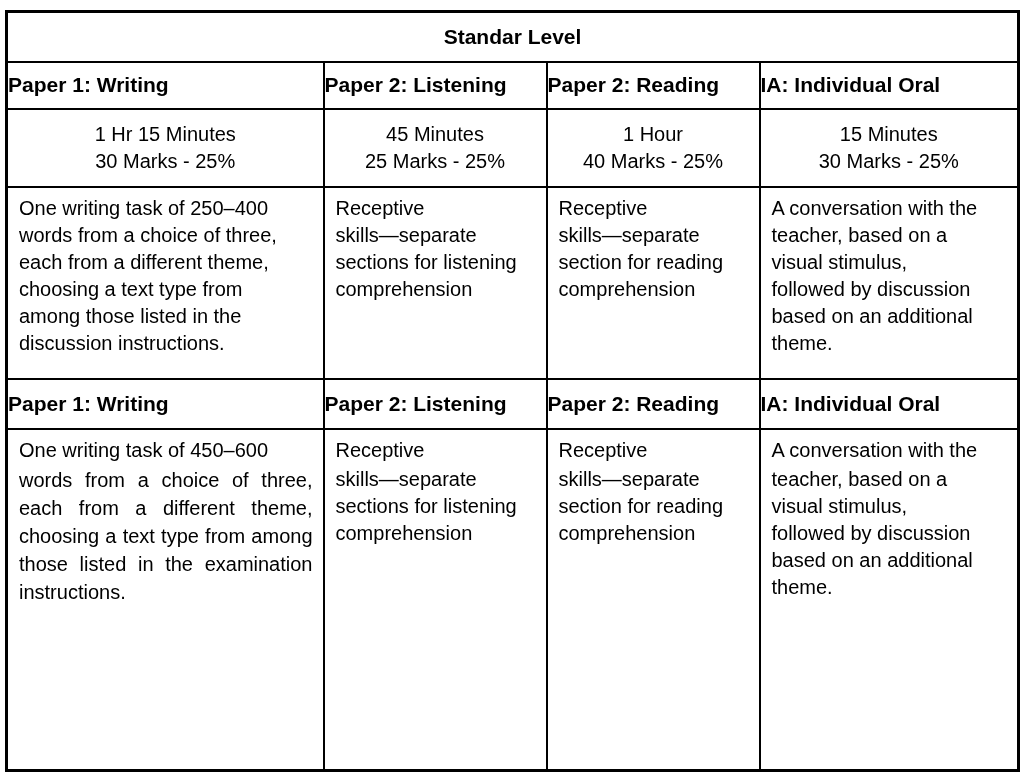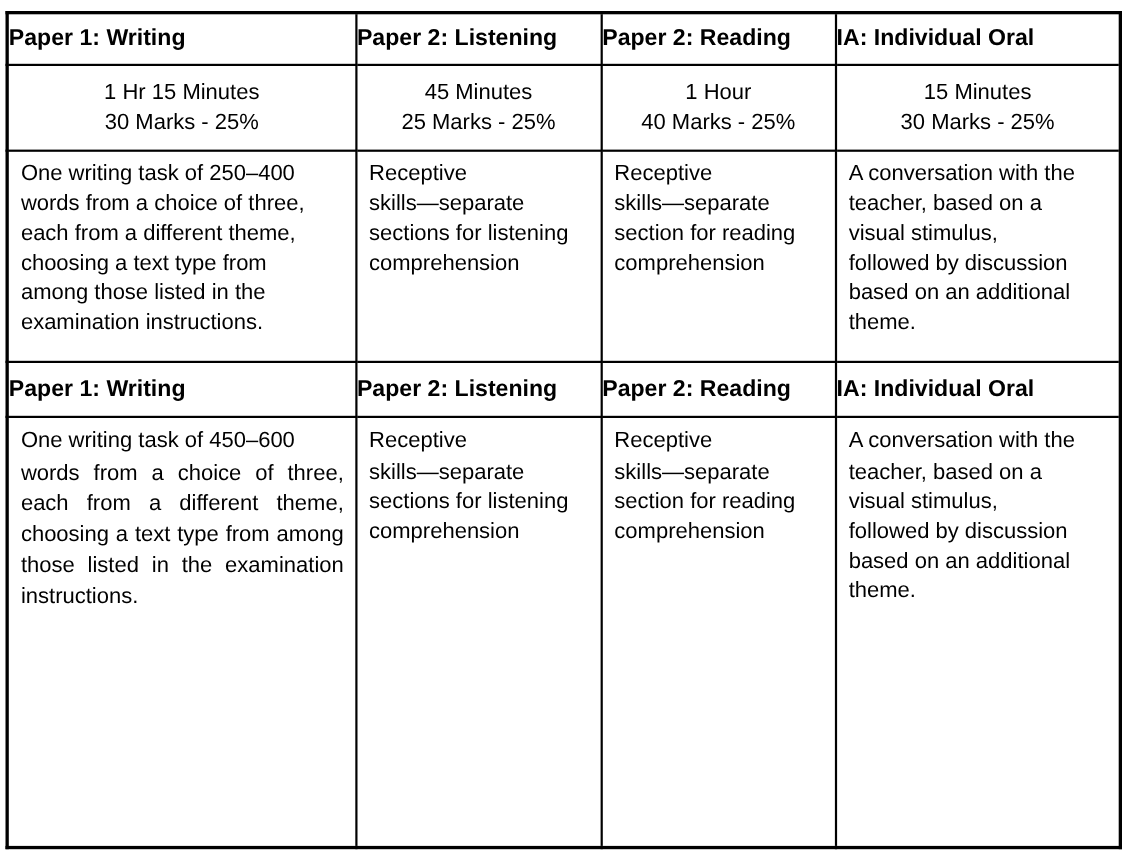--- a/index.html
+++ b/index.html
@@ -70,20 +70,23 @@
 <div class="page">
   <table class="assessment">
     <colgroup>
       <col style="width:317px">
       <col style="width:223px">
       <col style="width:213px">
       <col style="width:259px">
     </colgroup>
     <tbody>
 
+      <tr class="title-row sl">
+        <td colspan="4">Standar Level</td>
+      </tr>
       <tr class="header-row sl">
         <td>Paper 1: Writing</td>
         <td>Paper 2: Listening</td>
         <td>Paper 2: Reading</td>
         <td>IA: Individual Oral</td>
       </tr>
       <tr class="duration-row sl">
         <td>
           <div>1 Hr 15 Minutes</div>
           <div>30 Marks - 25%</div>
@@ -102,21 +105,21 @@
         </td>
       </tr>
       <tr class="desc-row sl">
         <td>
           <div class="lines">
               <div>One writing task of 250–400</div>
               <div>words from a choice of three,</div>
               <div>each from a different theme,</div>
               <div>choosing a text type from</div>
               <div>among those listed in the</div>
-              <div>examination instructions.</div>
+              <div>discussion instructions.</div>
             </div>
         </td>
         <td>
           <div class="lines">
               <div>Receptive</div>
               <div>skills—separate</div>
               <div>sections for listening</div>
               <div>comprehension</div>
             </div>
         </td>

